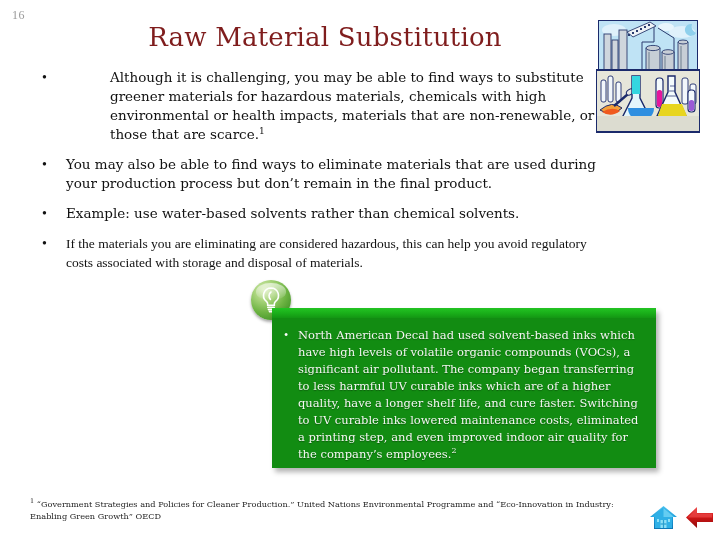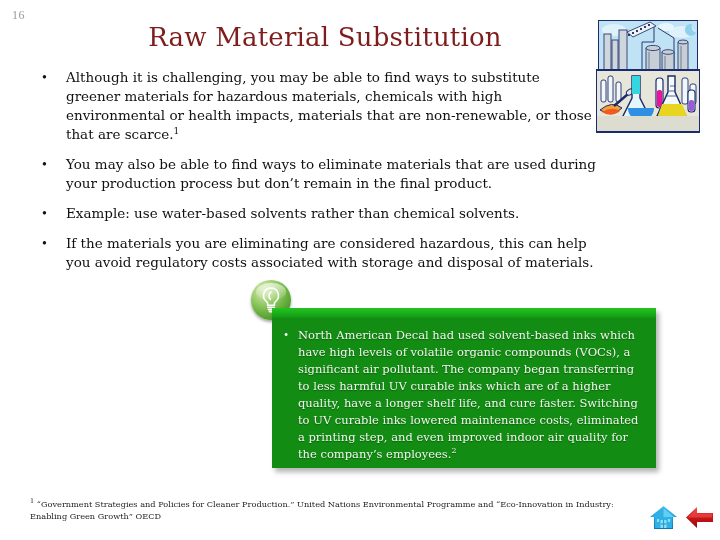--- a/index.html
+++ b/index.html
@@ -83,24 +83,24 @@
     font-size: 13.5px;
     line-height: 19px;
     color: #111111;
     text-align: left;
   }
   .bullet-text sup {
     font-size: 9px;
     vertical-align: super;
     line-height: 0;
   }
-  .b1 { width: 545px; }
+  .b1 { width: 545px; margin-left: 44px; }
   .b2 { width: 545px; }
   .b3 { width: 545px; }
-  .b4 { width: 545px; }
+  .b4 { width: 545px; font-family: Liberation Serif, serif; }
 
   
   .example-header {
     position: absolute;
     left: 251px;
     top: 280px;
     display: flex;
     align-items: center;
     height: 40px;
   }

